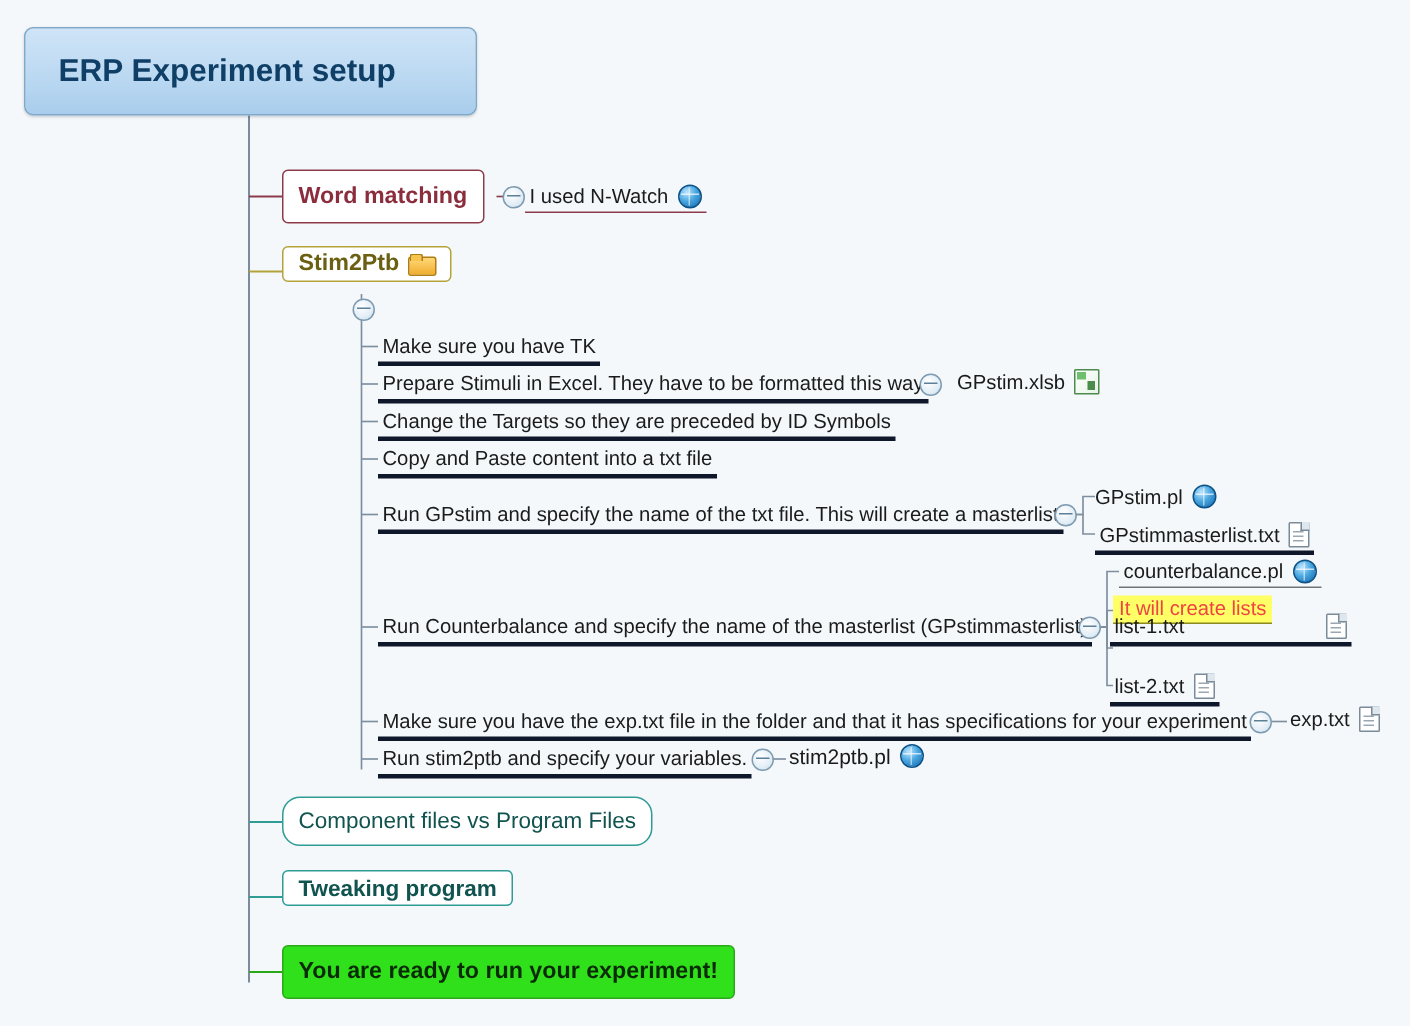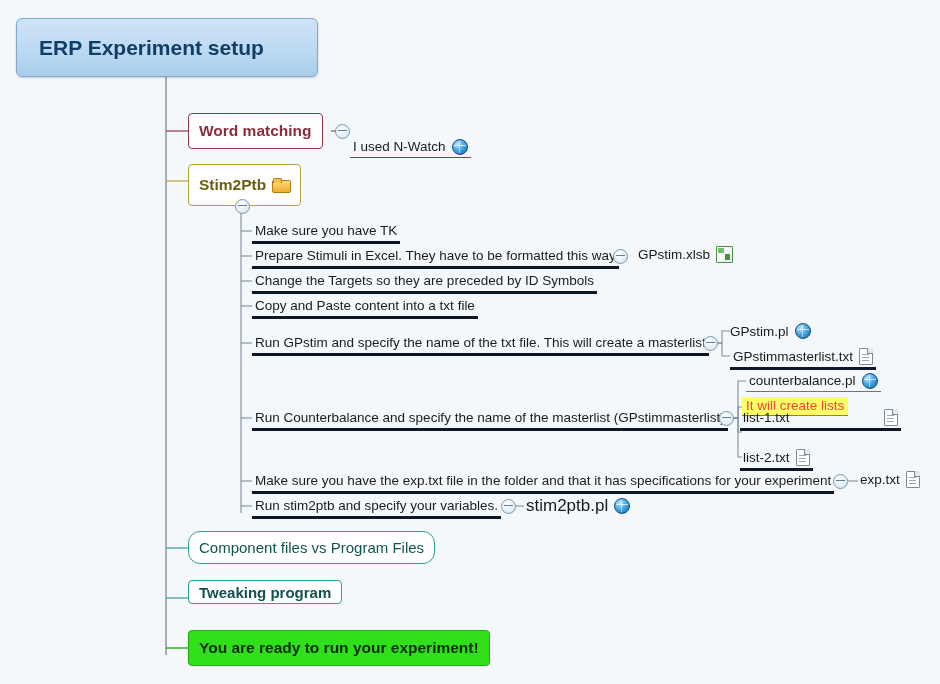--- a/index.html
+++ b/index.html
@@ -53,21 +53,21 @@
 
   
   .leaf{
     font-size:13.5px;
     color:#1b1b1b;
     border-bottom:3px solid #0f172a;
     padding:1px 3px 2px 3px;
     display:flex;align-items:center;
     line-height:16px;
   }
-  .leaf.maroonline{border-bottom:1px solid #8b3b4a;margin-top:16px;}
+  .leaf.maroonline{border-bottom:1px solid #8b3b4a;}
 
   .hl{
     background:#ffff66;
     border-bottom:1px solid #8a8a20;
     padding:1px 4px 2px 4px;
     color:#ef4444;
     font-size:13.5px;
     display:flex;align-items:flex-end;
   }
 
@@ -156,21 +156,21 @@
   <div class="node box maroon" style="left:188px;top:113px;height:36px;">
     <span>Word matching</span>
   </div>
   <span class="toggle tg-abs" style="left:335px;top:124px;"></span>
   <div class="node leaf maroonline" style="left:350px;top:122px;">
     <span>I used N-Watch</span>
     <span class="gap6"></span>
     <span class="ic ic-globe"></span>
   </div>
 
-  <div class="node box olive" style="left:188px;top:164px;height:42px;">
+  <div class="node box olive" style="left:188px;top:164px;height:24px;">
     <span>Stim2Ptb</span>
     <span class="gap6"></span>
     <span class="ic ic-folder"></span>
   </div>
   <span class="toggle tg-abs" style="left:235px;top:199px;"></span>
 
   <div class="node leaf" style="left:252px;top:222px;">
     <span>Make sure you have TK</span>
   </div>
 
@@ -237,21 +237,21 @@
   <div class="node" style="left:860px;top:471px;display:flex;align-items:center;font-size:13.5px;">
     <span>exp.txt</span>
     <span class="gap6"></span>
     <span class="ic ic-doc"></span>
   </div>
 
   <div class="node leaf" style="left:252px;top:497px;">
     <span>Run stim2ptb and specify your variables.</span>
   </div>
   <span class="toggle tg-abs" style="left:501px;top:499px;"></span>
-  <div class="node" style="left:526px;top:496px;display:flex;align-items:center;font-size:17px;">
+  <div class="node" style="left:526px;top:496px;display:flex;align-items:center;font-size:14px;">
     <span>stim2ptb.pl</span>
     <span class="gap6"></span>
     <span class="ic ic-globe"></span>
   </div>
 
   <div class="node box teal" style="left:188px;top:531px;height:33px;border-radius:12px;">
     <span>Component files vs Program Files</span>
   </div>
 
   <div class="node box teal2" style="left:188px;top:580px;height:24px;">

